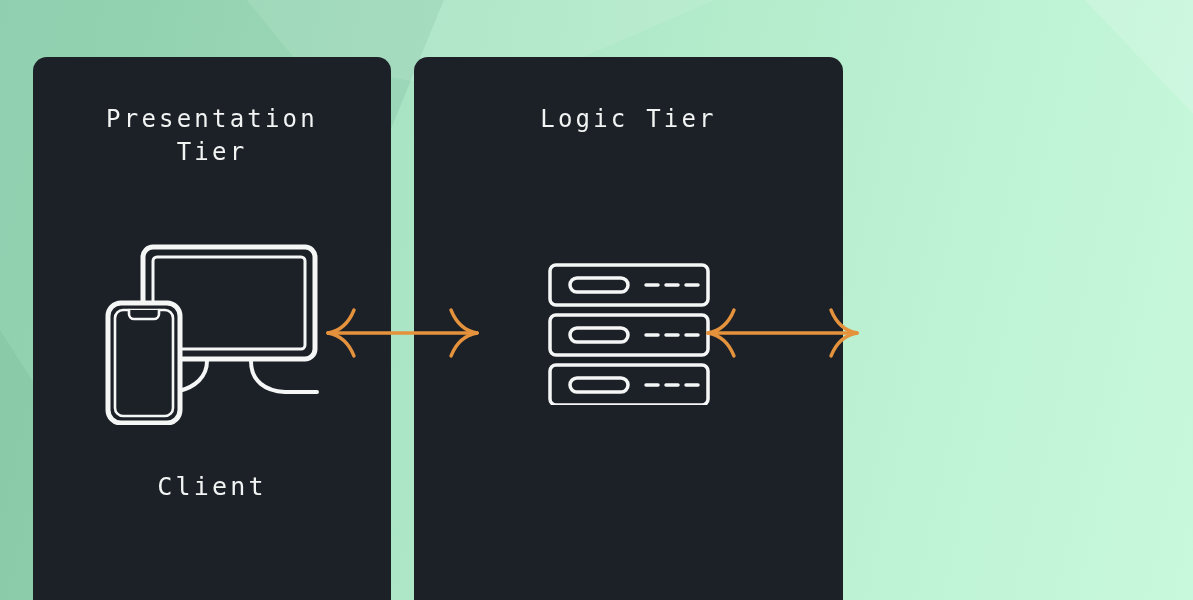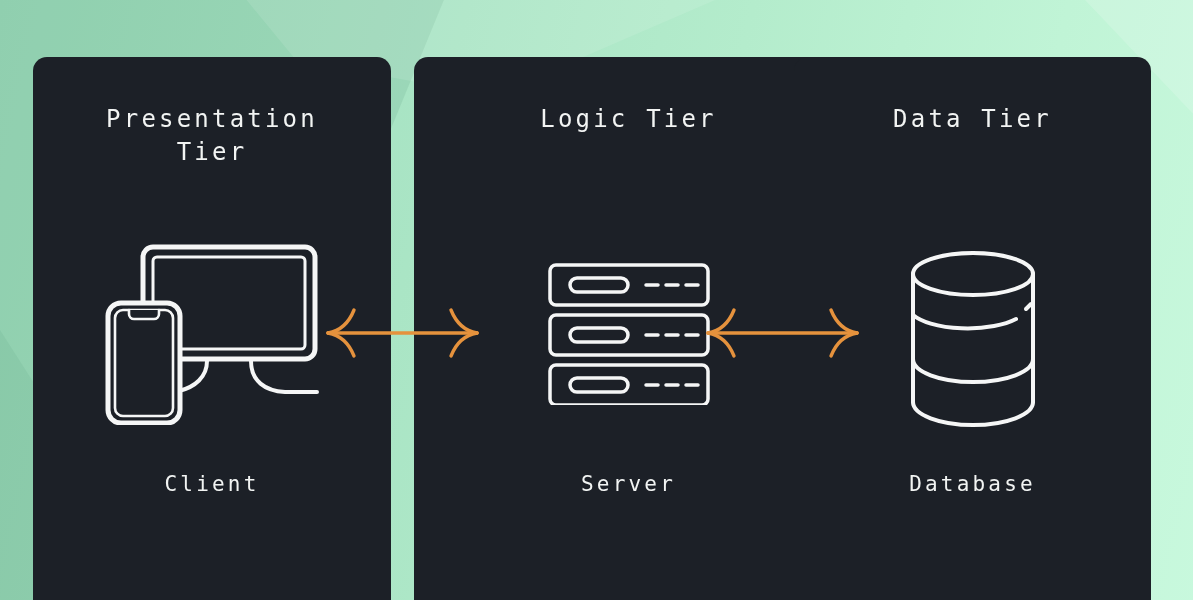--- a/index.html
+++ b/index.html
@@ -73,21 +73,21 @@
     white-space: pre-line;
     font-weight: 500;
   }
   .panel-label {
     position: absolute;
     top: 415px;
     left: 0;
     width: 100%;
     text-align: center;
     color: var(--text);
-    font-size: 21px;
+    font-size: 25px;
     letter-spacing: 3.2px;
     font-weight: 500;
   }
   .panel-icon {
     position: absolute;
     left: 50%;
     transform: translateX(-50%);
   }
   .icon-client   { top: 186px; }
   .icon-server   { top: 206px; }
@@ -153,38 +153,22 @@
 
         <rect x="2" y="52" width="158" height="40" rx="6"></rect>
         <rect x="22" y="65" width="58" height="14" rx="7"></rect>
         <path d="M 98 72 H 110 M 118 72 H 130 M 138 72 H 150"></path>
 
         <rect x="2" y="102" width="158" height="40" rx="6"></rect>
         <rect x="22" y="115" width="58" height="14" rx="7"></rect>
         <path d="M 98 122 H 110 M 118 122 H 130 M 138 122 H 150"></path>
       </g>
     </svg>
-    <div class="panel-label">Server</div>
   </div>
 
-  <div class="panel panel-3">
-    <div class="panel-title">Data Tier</div>
-    <svg class="panel-icon icon-database" width="134" height="178" viewBox="0 0 134 178">
-      <g class="icon-stroke" stroke-width="4">
-        <ellipse cx="67" cy="25" rx="60" ry="21"></ellipse>
-        <path d="M 7 25 V 153"></path>
-        <path d="M 127 25 V 153"></path>
-        <path d="M 7 66  A 60 23 0 0 0 110 70"></path>
-        <path d="M 120 60 L 125 55"></path>
-        <path d="M 7 110 A 60 23 0 0 0 127 110"></path>
-        <path d="M 7 153 A 60 23 0 0 0 127 153"></path>
-      </g>
-    </svg>
-    <div class="panel-label">Database</div>
-  </div>
 
   <svg class="arrow arrow-1" viewBox="0 0 157 56">
     <path d="M 4 28 H 153"></path>
     <path d="M 4 28 Q 22 25 30 5"></path>
     <path d="M 4 28 Q 22 31 30 51"></path>
     <path d="M 153 28 Q 135 25 127 5"></path>
     <path d="M 153 28 Q 135 31 127 51"></path>
   </svg>
   <svg class="arrow arrow-2" viewBox="0 0 157 56">
     <path d="M 4 28 H 153"></path>

